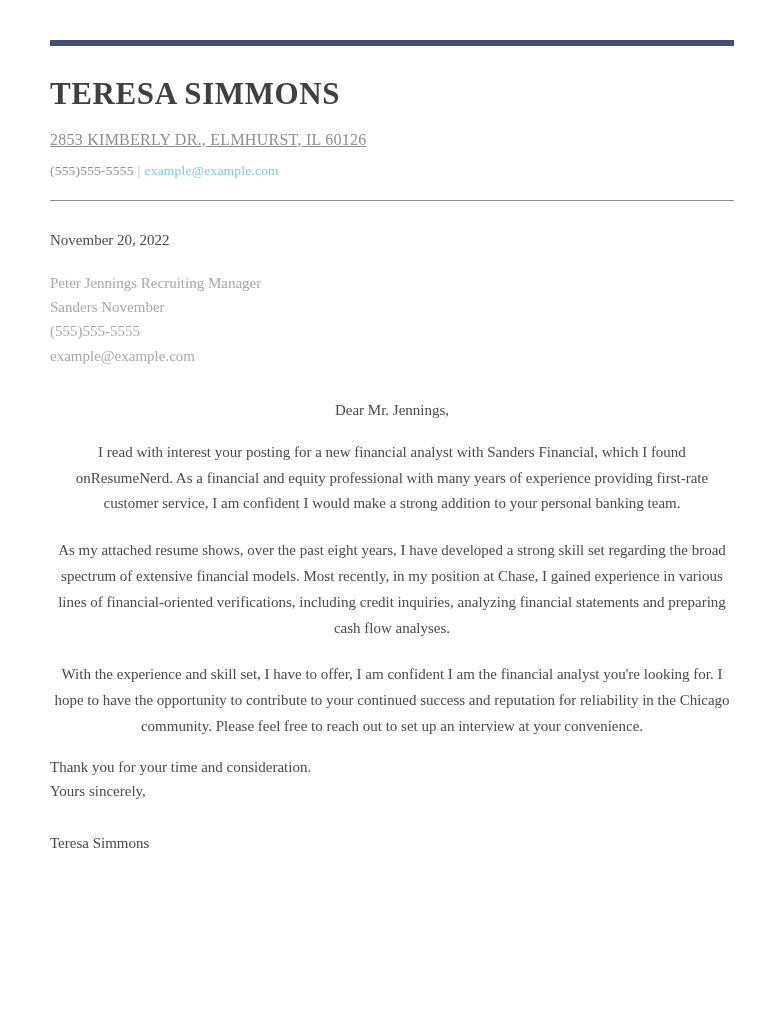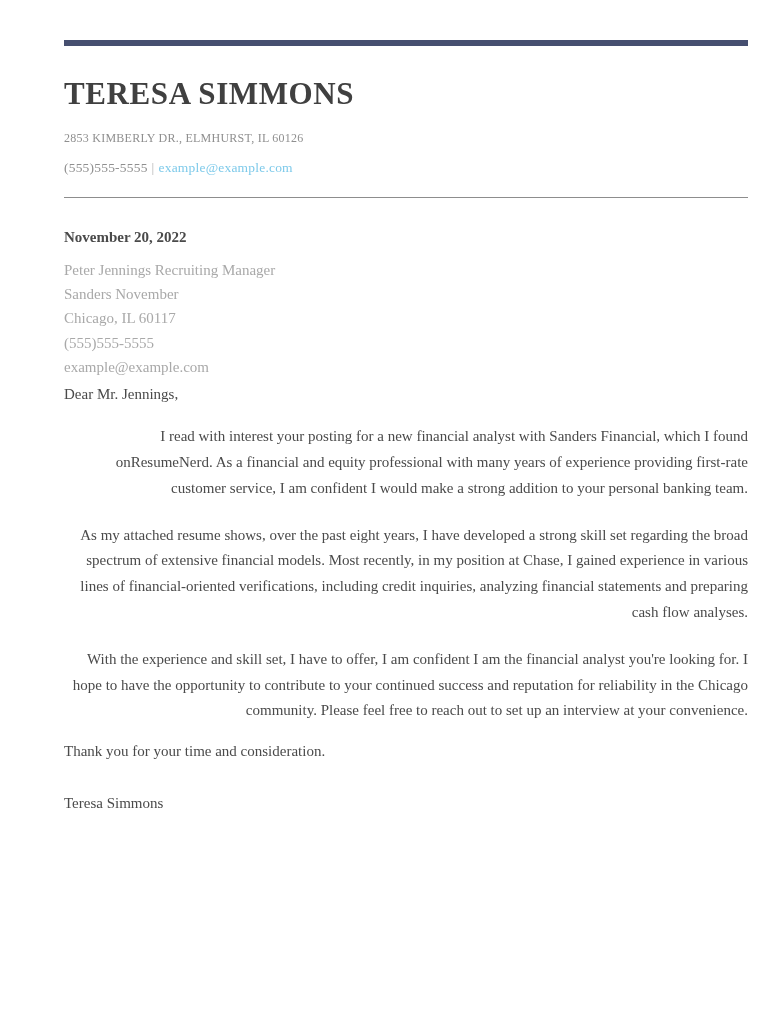--- a/index.html
+++ b/index.html
@@ -15,21 +15,21 @@
   }
   .page {
     position: relative;
     width: 784px;
     height: 1015px;
     background: #ffffff;
     box-sizing: border-box;
   }
   .content {
     position: absolute;
-    left: 64px;
+    left: 50px;
     top: 40px;
     width: 684px;
   }
 
   
   .top-rule {
     height: 6px;
     background: #464f70;
     width: 684px;
   }
@@ -40,23 +40,24 @@
     font-family: "Liberation Serif", "DejaVu Serif", serif;
     font-size: 31px;
     font-weight: bold;
     color: #404040;
     letter-spacing: 0.6px;
     line-height: 1.15;
     margin: 0;
   }
   .address-line {
     margin-top: 19px;
-    font-size: 12px;
+    font-size: 16px;
     color: #8f8f8f;
     letter-spacing: 0.25px;
+    text-decoration: underline;
   }
   .contact-line {
     margin-top: 14px;
     font-size: 13.5px;
     color: #8f8f8f;
     letter-spacing: 0.2px;
   }
   .contact-sep {
     color: #b6b6b6;
     padding: 0 4px;
@@ -70,42 +71,42 @@
     height: 1px;
     background: #8d8d8d;
     width: 684px;
   }
 
   
   .letter-date {
     margin-top: 31px;
     font-size: 15px;
     color: #4a4a4a;
-    font-weight: bold;
   }
   .recipient-block {
-    margin-top: 12px;
+    margin-top: 22px;
     font-size: 15px;
     color: #a9a9a9;
     line-height: 1.62;
   }
   .recipient-block div {
     white-space: nowrap;
   }
   .salutation {
-    margin-top: 7px;
+    margin-top: 34px;
     font-size: 15px;
     color: #4a4a4a;
+    text-align: center;
   }
   .body-paragraph {
     margin-top: 21px;
     font-size: 15px;
     color: #4a4a4a;
     line-height: 1.72;
-    text-align: right;
+    text-align: center;
   }
   .closing-block {
     margin-top: 12px;
     font-size: 15px;
     color: #4a4a4a;
     line-height: 1.62;
   }
   .signature-name {
     margin-top: 32px;
     font-size: 15px;
@@ -130,34 +131,34 @@
       </div>
     </div>
 
     <div class="header-rule"></div>
 
     <div class="letter-date">November 20, 2022</div>
 
     <div class="recipient-block">
       <div>Peter Jennings Recruiting Manager</div>
       <div>Sanders November</div>
-      <div>Chicago, IL 60117</div>
       <div>(555)555-5555</div>
       <div>example@example.com</div>
     </div>
 
     <div class="salutation">Dear Mr. Jennings,</div>
 
     <p class="body-paragraph">I read with interest your posting for a new financial analyst with Sanders Financial, which I found onResumeNerd. As a financial and equity professional with many years of experience providing first-rate customer service, I am confident I would make a strong addition to your personal banking team.</p>
 
     <p class="body-paragraph">As my attached resume shows, over the past eight years, I have developed a strong skill set regarding the broad spectrum of extensive financial models. Most recently, in my position at Chase, I gained experience in various lines of financial-oriented verifications, including credit inquiries, analyzing financial statements and preparing cash flow analyses.</p>
 
 
     <p class="body-paragraph">With the experience and skill set, I have to offer, I am confident I am the financial analyst you're looking for. I hope to have the opportunity to contribute to your continued success and reputation for reliability in the Chicago community. Please feel free to reach out to set up an interview at your convenience.</p>
 
     <div class="closing-block">
       <div>Thank you for your time and consideration.</div>
+      <div>Yours sincerely,</div>
     </div>
 
     <div class="signature-name">Teresa Simmons</div>
 
   </div>
 </div>
 
 </body></html>

